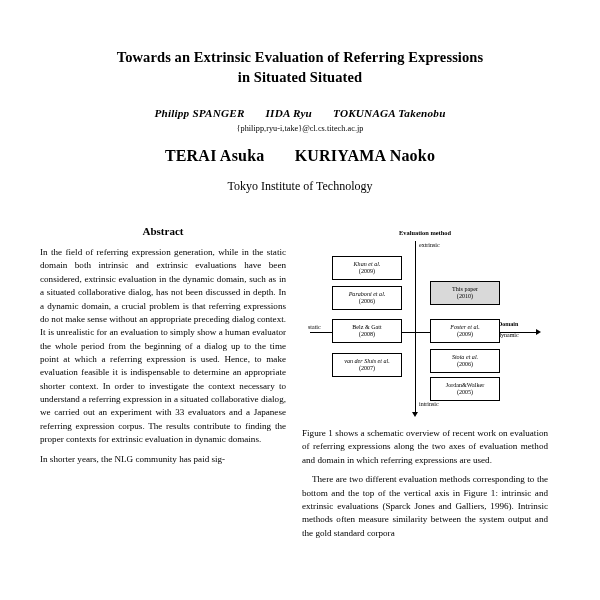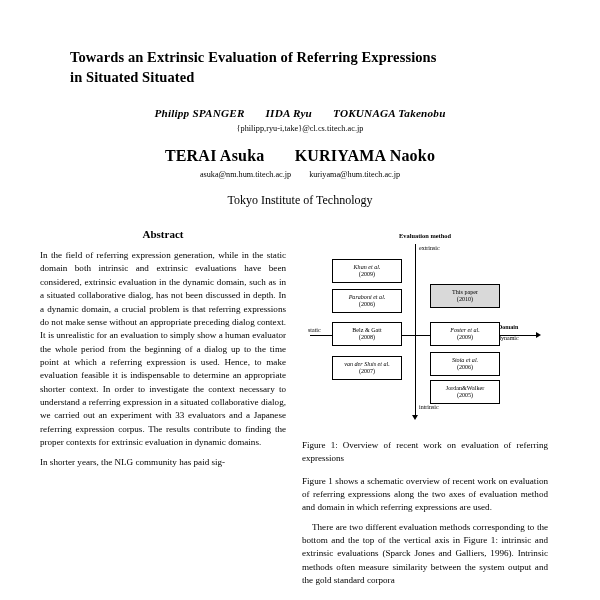--- a/index.html
+++ b/index.html
@@ -15,21 +15,21 @@
     overflow: hidden;
   }
   .page {
     position: relative;
     width: 600px;
     height: 600px;
     padding: 0;
     box-sizing: border-box;
   }
   .title-block {
-    text-align: left;
+    text-align: center;
     margin-top: 48px;
     padding: 0 70px;
   }
   .paper-title {
     font-size: 14.5px;
     font-weight: bold;
     line-height: 1.35;
     letter-spacing: 0.1px;
   }
   .authors-row {
@@ -67,21 +67,21 @@
   .email-row2 .em + .em {
     margin-left: 16px;
   }
   .affiliation {
     text-align: center;
     font-size: 12px;
     margin-top: 14px;
   }
   .columns {
     display: flex;
-    margin-top: 20px;
+    margin-top: 31px;
     padding: 0 40px;
     box-sizing: border-box;
     gap: 16px;
   }
   .col {
     width: 246px;
     box-sizing: border-box;
   }
   .section-head {
     text-align: center;
@@ -206,24 +206,20 @@
     <span class="name">Philipp SPANGER</span>
     <span class="name">IIDA Ryu</span>
     <span class="name">TOKUNAGA Takenobu</span>
   </div>
   <div class="email-row">{philipp,ryu-i,take}@cl.cs.titech.ac.jp</div>
 
   <div class="authors-row2">
     <span class="name">TERAI Asuka</span>
     <span class="name">KURIYAMA Naoko</span>
   </div>
-  <div class="email-row2">
-    <span class="em">asuka@nm.hum.titech.ac.jp</span>
-    <span class="em">kuriyama@hum.titech.ac.jp</span>
-  </div>
 
   <div class="affiliation">Tokyo Institute of Technology</div>
 
   <div class="columns">
 
     <div class="col">
       <div class="section-head">Abstract</div>
       <p class="body">In the field of referring expression generation, while in the static domain both intrinsic and extrinsic evaluations have been considered, extrinsic evaluation in the dynamic domain, such as in a situated collaborative dialog, has not been discussed in depth. In a dynamic domain, a crucial problem is that referring expressions do not make sense without an appropriate preceding dialog context. It is unrealistic for an evaluation to simply show a human evaluator the whole period from the beginning of a dialog up to the time point at which a referring expression is used. Hence, to make evaluation feasible it is indispensable to determine an appropriate shorter context. In order to investigate the context necessary to understand a referring expression in a situated collaborative dialog, we carried out an experiment with 33 evaluators and a Japanese referring expression corpus. The results contribute to finding the proper contexts for extrinsic evaluation in dynamic domains.</p>
       <p class="body">In shorter years, the NLG community has paid sig-</p>
     </div>
@@ -299,20 +295,19 @@
           <div class="box" style="left:128px; top:148px; width:70px; height:24px;">
             <div>
               <span>Jordan&amp;Walker</span><br>
               <span>(2005)</span>
             </div>
           </div>
 
         </div>
       </div>
 
-      <div class="fig-caption">Figure 1: Overview of recent work on evaluation of referring expressions</div>
 
       <p class="body">Figure 1 shows a schematic overview of recent work on evaluation of referring expressions along the two axes of evaluation method and domain in which referring expressions are used.</p>
       <p class="body indent">There are two different evaluation methods corresponding to the bottom and the top of the vertical axis in Figure 1: intrinsic and extrinsic evaluations (Sparck Jones and Galliers, 1996). Intrinsic methods often measure similarity between the system output and the gold standard corpora</p>
 
     </div>
   </div>
 </div>
 
 </body></html>

